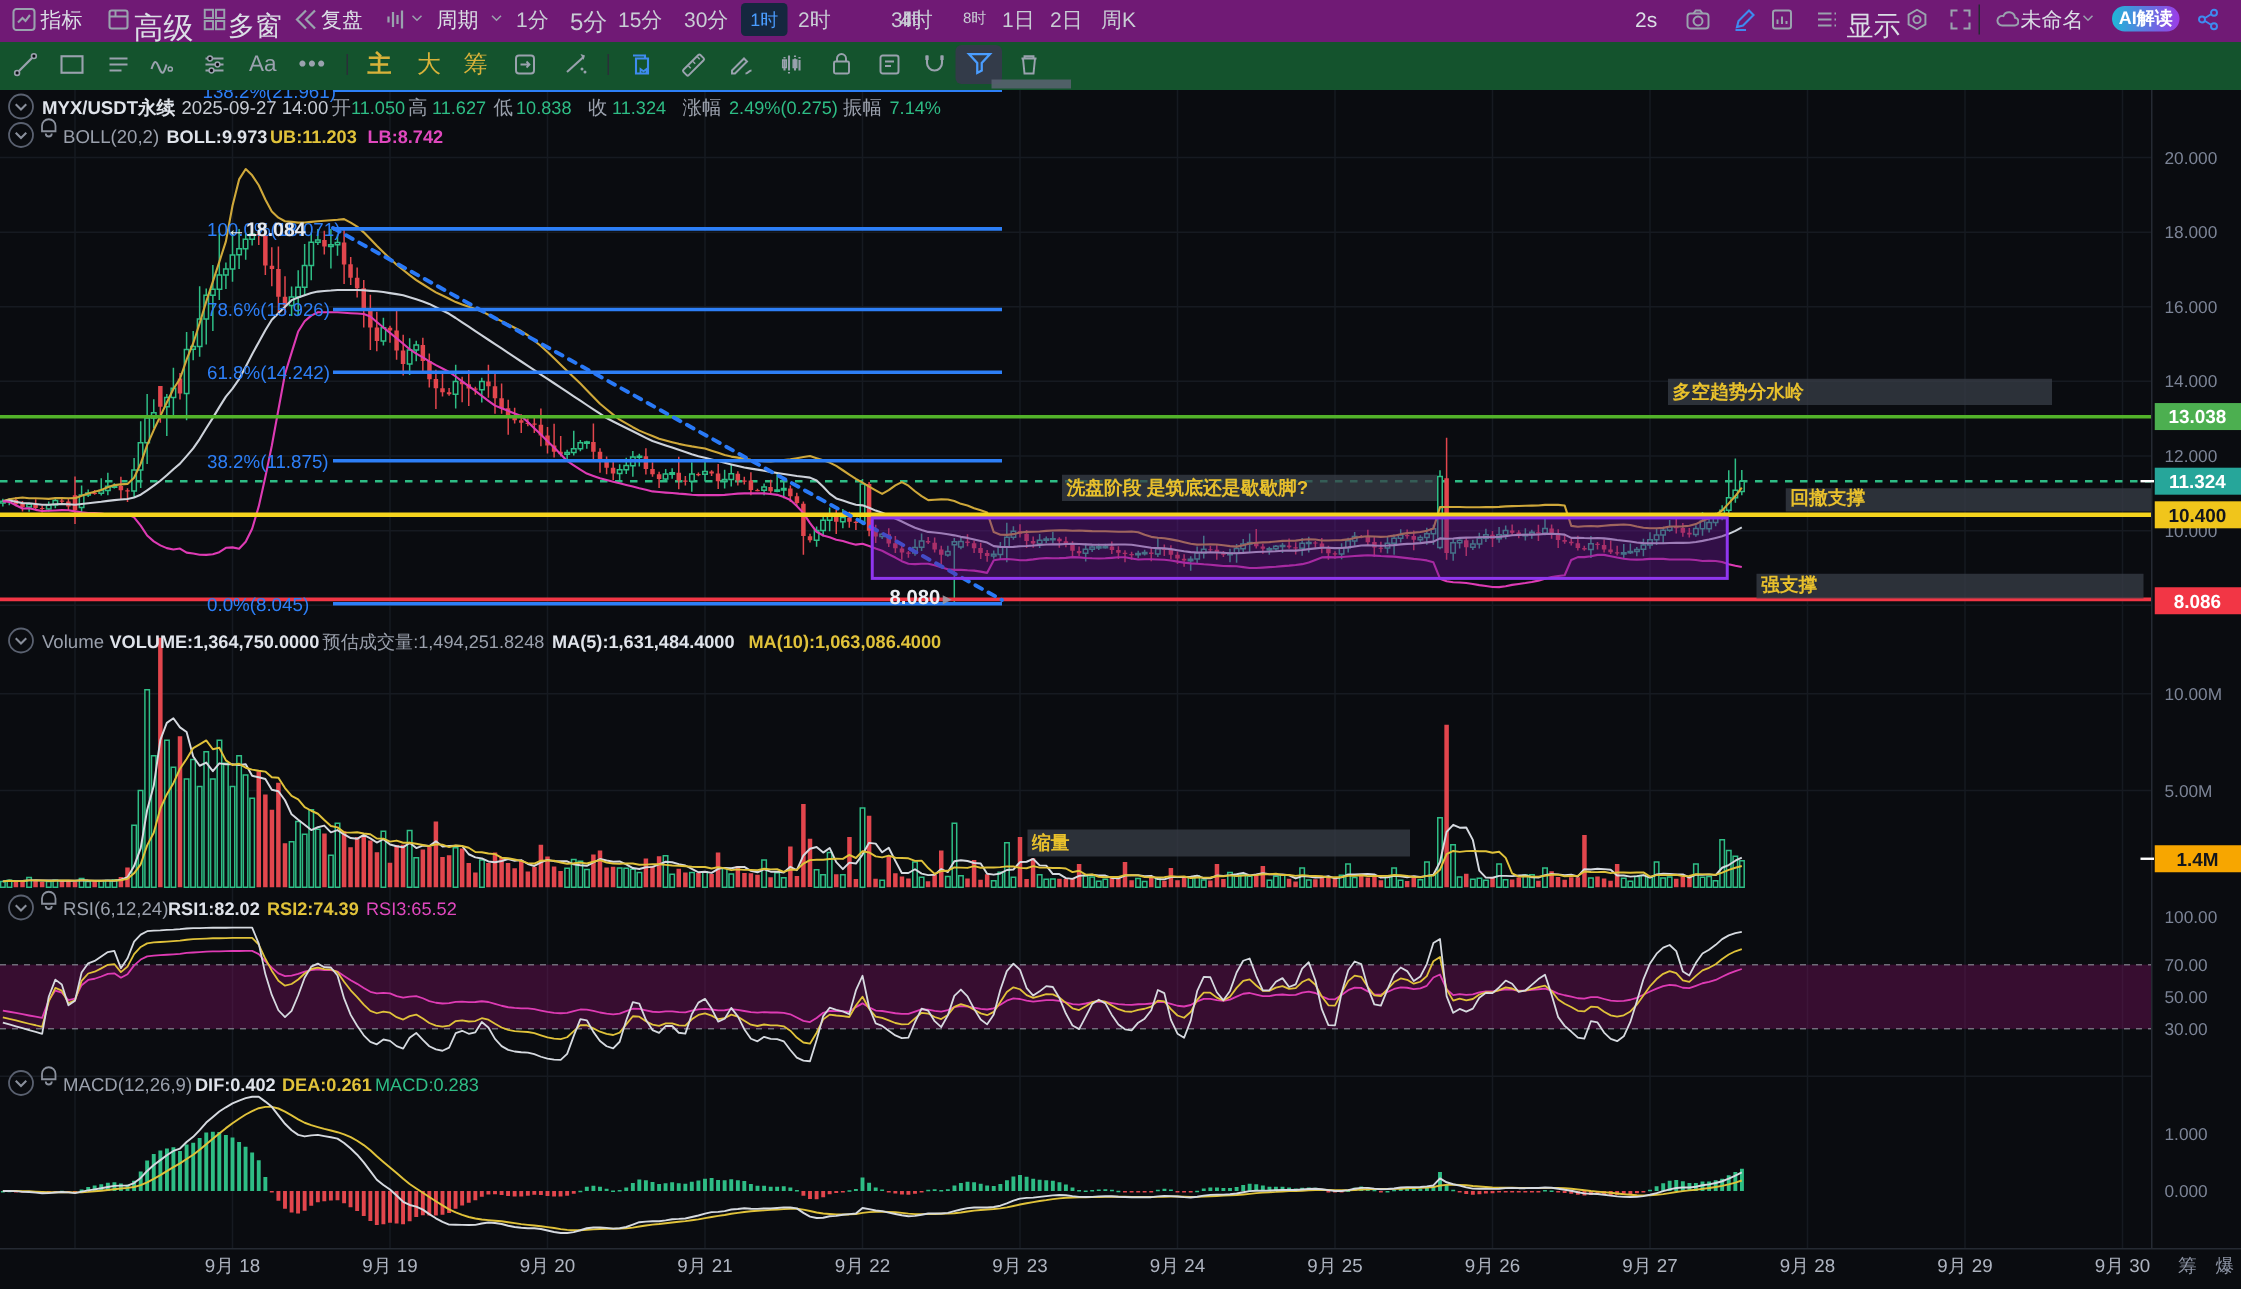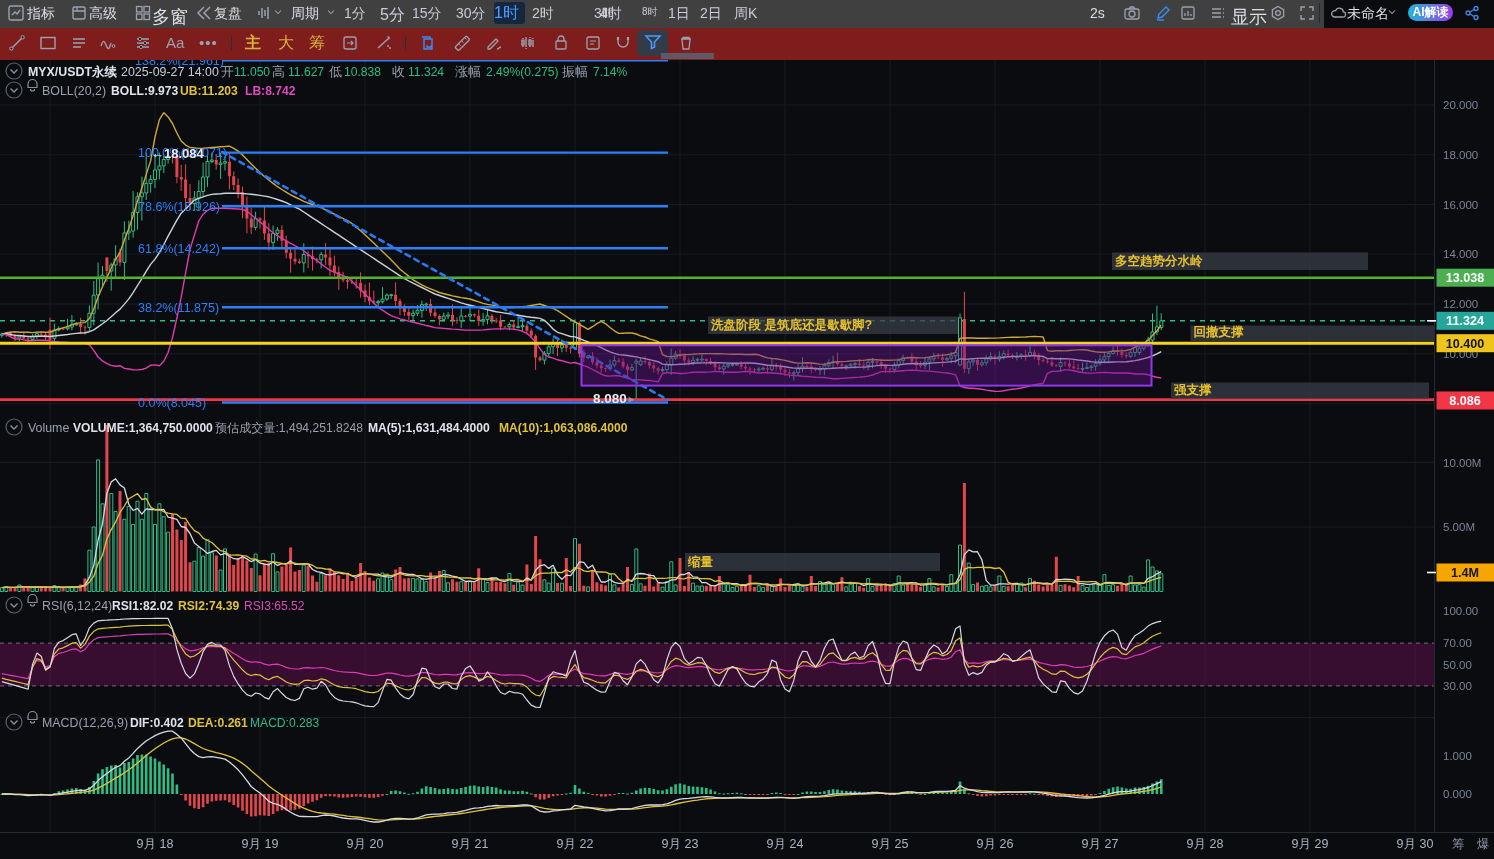--- a/index.html
+++ b/index.html
@@ -1,24 +1,24 @@
 <!DOCTYPE html>
 <html><head><meta charset="utf-8"><style>html,body{margin:0;padding:0;background:#0a0c10;width:1494px;height:859px;overflow:hidden}*{box-sizing:border-box}body{font-family:"Liberation Sans",sans-serif}</style></head><body>
 <div style="position:relative;width:1494px;height:859px;background:#0a0c10">
-    <div style="position:absolute;left:0;top:0;width:1324px;height:28px;background:#404040">
+    <div style="position:absolute;left:0;top:0;width:1494px;height:28px;background:#701a75">
       <svg style="position:absolute;left:8px;top:5px" width="16" height="16" viewBox="0 0 16 16">
         <rect x="1" y="1" width="14" height="14" rx="2" fill="none" stroke="#9aa2ae" stroke-width="1.4"></rect>
         <path d="M4 10l3-3 2 2 3-4" stroke="#9aa2ae" stroke-width="1.4" fill="none"></path>
       </svg>
       <span style="position:absolute;left:27px;top:5px;font-size:14px;color:#dbdfe6;white-space:nowrap">指标</span>
       <svg style="position:absolute;left:71px;top:5px" width="16" height="16" viewBox="0 0 16 16">
         <rect x="2" y="2" width="12" height="12" rx="1.5" fill="none" stroke="#9aa2ae" stroke-width="1.4"></rect>
         <path d="M2 6h12M6 2v4" stroke="#9aa2ae" stroke-width="1.3"></path>
       </svg>
-      <span style="position:absolute;left:89px;top:5px;font-size:14px;color:#dbdfe6;white-space:nowrap">高级</span>
+      <span style="position:absolute;left:89px;top:5px;font-size:20px;color:#dbdfe6;white-space:nowrap">高级</span>
       <svg style="position:absolute;left:135px;top:5px" width="16" height="16" viewBox="0 0 16 16">
         <rect x="1.5" y="1.5" width="5.5" height="5.5" fill="none" stroke="#9aa2ae" stroke-width="1.3"></rect>
         <rect x="9" y="1.5" width="5.5" height="5.5" fill="none" stroke="#9aa2ae" stroke-width="1.3"></rect>
         <rect x="1.5" y="9" width="5.5" height="5.5" fill="none" stroke="#9aa2ae" stroke-width="1.3"></rect>
         <rect x="9" y="9" width="5.5" height="5.5" fill="none" stroke="#9aa2ae" stroke-width="1.3"></rect>
       </svg>
       <span style="position:absolute;left:152px;top:5px;font-size:18px;color:#dbdfe6;white-space:nowrap">多窗</span>
       <svg style="position:absolute;left:196px;top:5px" width="16" height="16" viewBox="0 0 16 16">
         <path d="M8 2 L2 8 L8 14 M14 2 L8 8 L14 14" stroke="#9aa2ae" stroke-width="1.5" fill="none"></path>
       </svg>
@@ -37,21 +37,21 @@
       <span style="position:absolute;left:380px;top:5px;font-size:16px;color:#c9cdd5;white-space:nowrap">5分</span>
       <span style="position:absolute;left:412px;top:5px;font-size:14px;color:#c9cdd5;white-space:nowrap">15分</span>
       <span style="position:absolute;left:456px;top:5px;font-size:14px;color:#c9cdd5;white-space:nowrap">30分</span>
       <span style="position:absolute;left:532px;top:5px;font-size:14px;color:#c9cdd5;white-space:nowrap">2时</span>
       <span style="position:absolute;left:594px;top:5px;font-size:14px;color:#c9cdd5;white-space:nowrap">3时</span>
       <span style="position:absolute;left:600px;top:5px;font-size:14px;color:#c9cdd5;white-space:nowrap">4时</span>
       <span style="position:absolute;left:642px;top:5px;font-size:10px;color:#c9cdd5;white-space:nowrap">8时</span>
       <span style="position:absolute;left:668px;top:5px;font-size:14px;color:#c9cdd5;white-space:nowrap">1日</span>
       <span style="position:absolute;left:700px;top:5px;font-size:14px;color:#c9cdd5;white-space:nowrap">2日</span>
       <span style="position:absolute;left:734px;top:5px;font-size:14px;color:#c9cdd5;white-space:nowrap">周K</span>
-      <span style="position:absolute;left:494px;top:2px;width:31px;height:22px;background:#15273f;border-radius:3px;color:#4a9dff;font-size:16px;text-align:left;line-height:22px">1时</span>
+      <span style="position:absolute;left:494px;top:2px;width:31px;height:22px;background:#15273f;border-radius:3px;color:#4a9dff;font-size:12px;text-align:center;line-height:22px">1时</span>
       <span style="position:absolute;left:1090px;top:5px;font-size:14px;color:#dbdfe6;white-space:nowrap">2s</span>
       <svg style="position:absolute;left:1124px;top:5px" width="16" height="16" viewBox="0 0 16 16">
         <rect x="1" y="4" width="14" height="10" rx="2" fill="none" stroke="#9aa2ae" stroke-width="1.3"></rect>
         <circle cx="8" cy="9" r="3" fill="none" stroke="#9aa2ae" stroke-width="1.3"></circle>
         <path d="M5 4l1.5-2h3L11 4" fill="none" stroke="#9aa2ae" stroke-width="1.3"></path>
       </svg>
       <svg style="position:absolute;left:1155px;top:5px" width="16" height="16" viewBox="0 0 16 16">
         <path d="M3 13l1-4 7-7 3 3-7 7z" fill="none" stroke="#3e8bf0" stroke-width="1.4"></path>
         <path d="M2 15h7" stroke="#3e8bf0" stroke-width="1.4"></path>
       </svg>
@@ -79,21 +79,21 @@
         <path d="M4 6l4 4 4-4" stroke="#9aa2ae" stroke-width="1.4" fill="none"></path>
       </svg>
       <span style="position:absolute;left:1408px;top:4px;width:45px;height:17px;background:linear-gradient(90deg,#1fb6d8,#9c3ce8);border-radius:9px;color:#fff;font-size:12px;font-weight:bold;text-align:center;line-height:17px">AI解读</span>
       <svg style="position:absolute;left:1464px;top:5px" width="16" height="16" viewBox="0 0 16 16">
         <circle cx="12" cy="3.5" r="2" fill="none" stroke="#3e8bf0" stroke-width="1.3"></circle>
         <circle cx="4" cy="8" r="2" fill="none" stroke="#3e8bf0" stroke-width="1.3"></circle>
         <circle cx="12" cy="12.5" r="2" fill="none" stroke="#3e8bf0" stroke-width="1.3"></circle>
         <path d="M6 7l4-2.5M6 9l4 2.5" stroke="#3e8bf0" stroke-width="1.3"></path>
       </svg>
     </div>
-    <div style="position:absolute;left:0;top:28px;width:1494px;height:32px;background:#7f1d1d">
+    <div style="position:absolute;left:0;top:28px;width:1494px;height:32px;background:#14532d">
       <svg style="position:absolute;left:8px;top:6px" width="18" height="18" viewBox="0 0 18 18">
         <path d="M3 15L15 3" stroke="#9aa2ae" stroke-width="1.5"></path>
         <circle cx="3.4" cy="14.6" r="1.6" fill="#0c0e13" stroke="#9aa2ae" stroke-width="1.1"></circle>
         <circle cx="14.6" cy="3.4" r="1.6" fill="#0c0e13" stroke="#9aa2ae" stroke-width="1.1"></circle>
       </svg>
       <svg style="position:absolute;left:39px;top:6px" width="18" height="18" viewBox="0 0 18 18">
         <rect x="2" y="3.5" width="14" height="11" fill="none" stroke="#9aa2ae" stroke-width="1.4"></rect>
       </svg>
       <svg style="position:absolute;left:70px;top:6px" width="18" height="18" viewBox="0 0 18 18">
         <path d="M3 5h12M3 9h12M3 13h8" stroke="#9aa2ae" stroke-width="1.4"></path>

